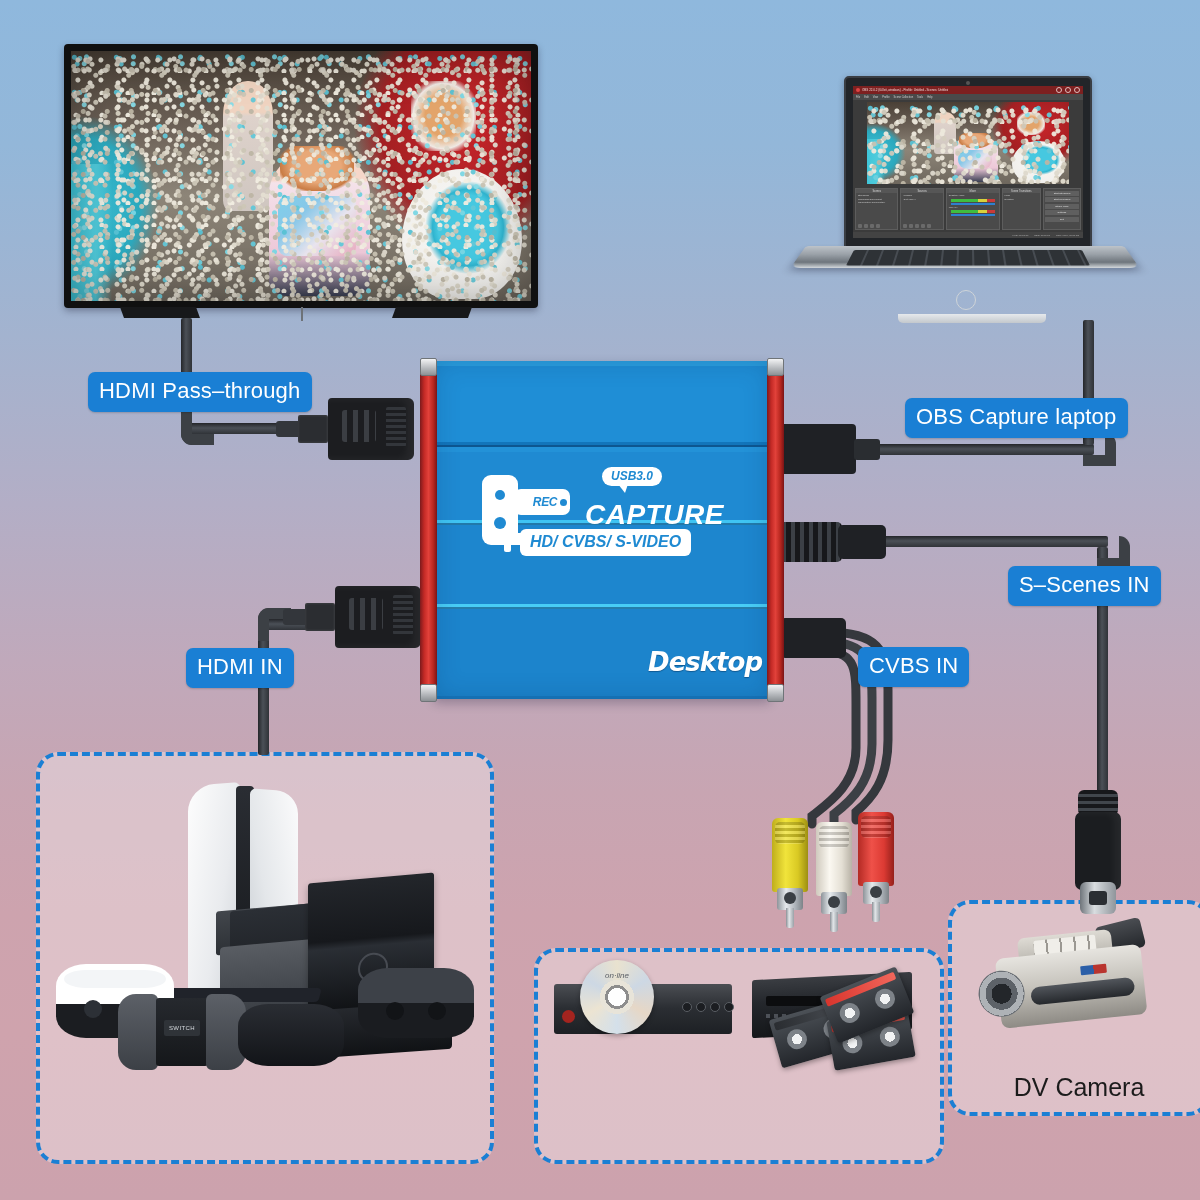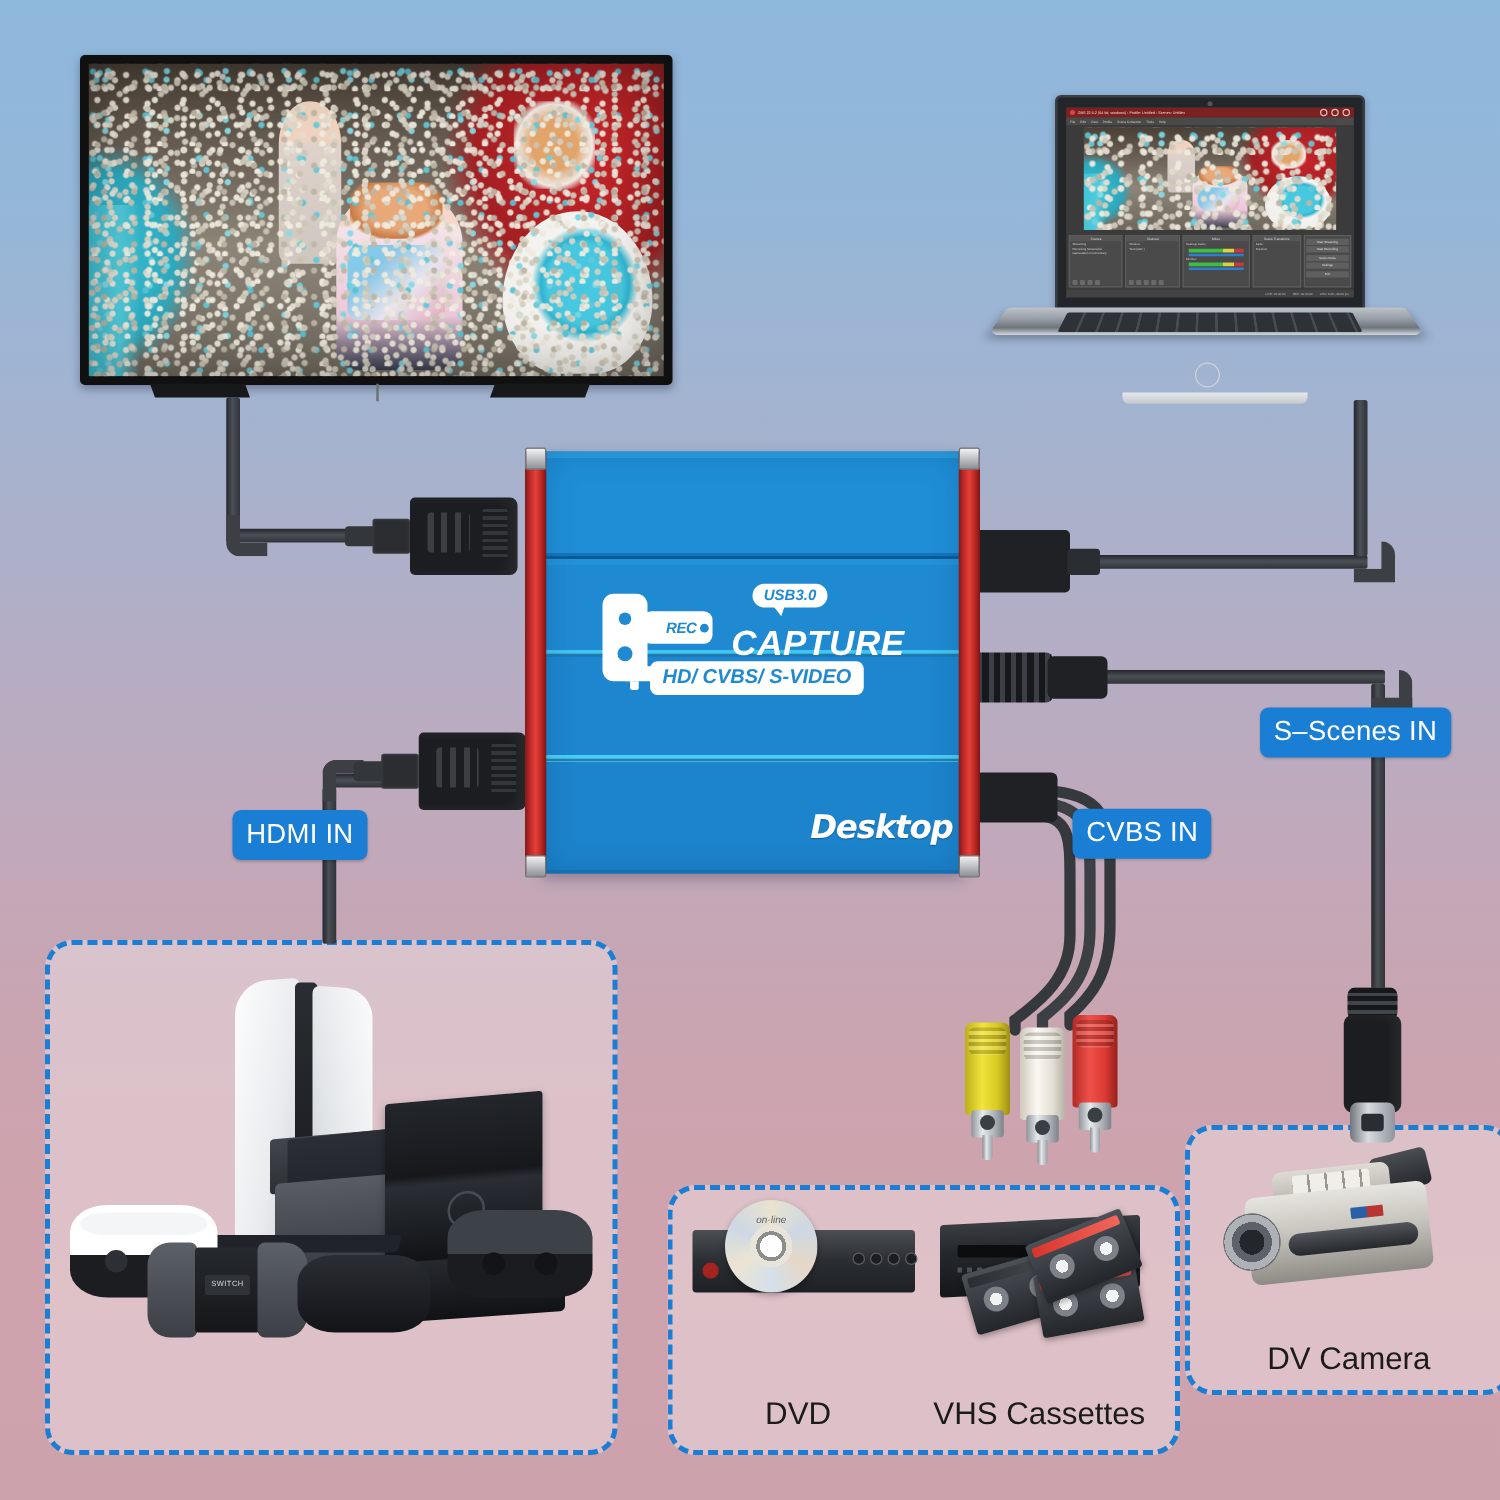--- a/index.html
+++ b/index.html
@@ -596,20 +596,22 @@
         <span>REC</span>
           <i></i>
       </div>
       <div class="usb-bub">USB3.0</div>
       <div class="cap-word">CAPTURE</div>
       <div class="hd-pill">HD/ CVBS/ S-VIDEO</div>
     </div>
     <div class="brand">Desktop</div>
   </div>
 
+  <div class="label" style="left:88px;top:372px;">HDMI Pass–through</div>
+  <div class="label" style="left:905px;top:398px;">OBS Capture laptop</div>
   <div class="label" style="left:186px;top:648px;">HDMI IN</div>
   <div class="label" style="left:1008px;top:566px;">S–Scenes IN</div>
   <div class="label" style="left:858px;top:647px;">CVBS IN</div>
 
   <div id="box-console" class="dashbox">
     <div class="prod" style="inset:0;">
       <div class="ps5">
         <div class="wl"></div>
           <div class="core"></div>
           <div class="glow"></div>
@@ -672,23 +674,20 @@
       <div class="strip" style="background:linear-gradient(90deg,#c8302a,#e8564c);"></div>
       <div class="reel" style="left:12px;"></div>
         <div class="reel" style="left:50px;"></div>
     </div>
     <div class="tape" style="left:288px;top:28px;transform:rotate(-22deg);">
       <div class="strip" style="background:linear-gradient(90deg,#d8352d,#f2665b);"></div>
       <div class="reel" style="left:12px;"></div>
         <div class="reel" style="left:50px;"></div>
     </div>
 
-    <div class="dashcap" style="bottom:14px;">
-      <span style="display:inline-block;width:46%;text-align:center;">DVD</span><span style="display:inline-block;width:50%;text-align:center;">VHS Cassettes</span>
-    </div>
   </div>
 
   <div id="box-dv" class="dashbox">
     <div class="dvcam">
       <div class="vf"></div>
       <div class="top"></div>
       <div class="kbd"></div>
       <div class="body"></div>
       <div class="grip"></div>
       <div class="badge"></div>

